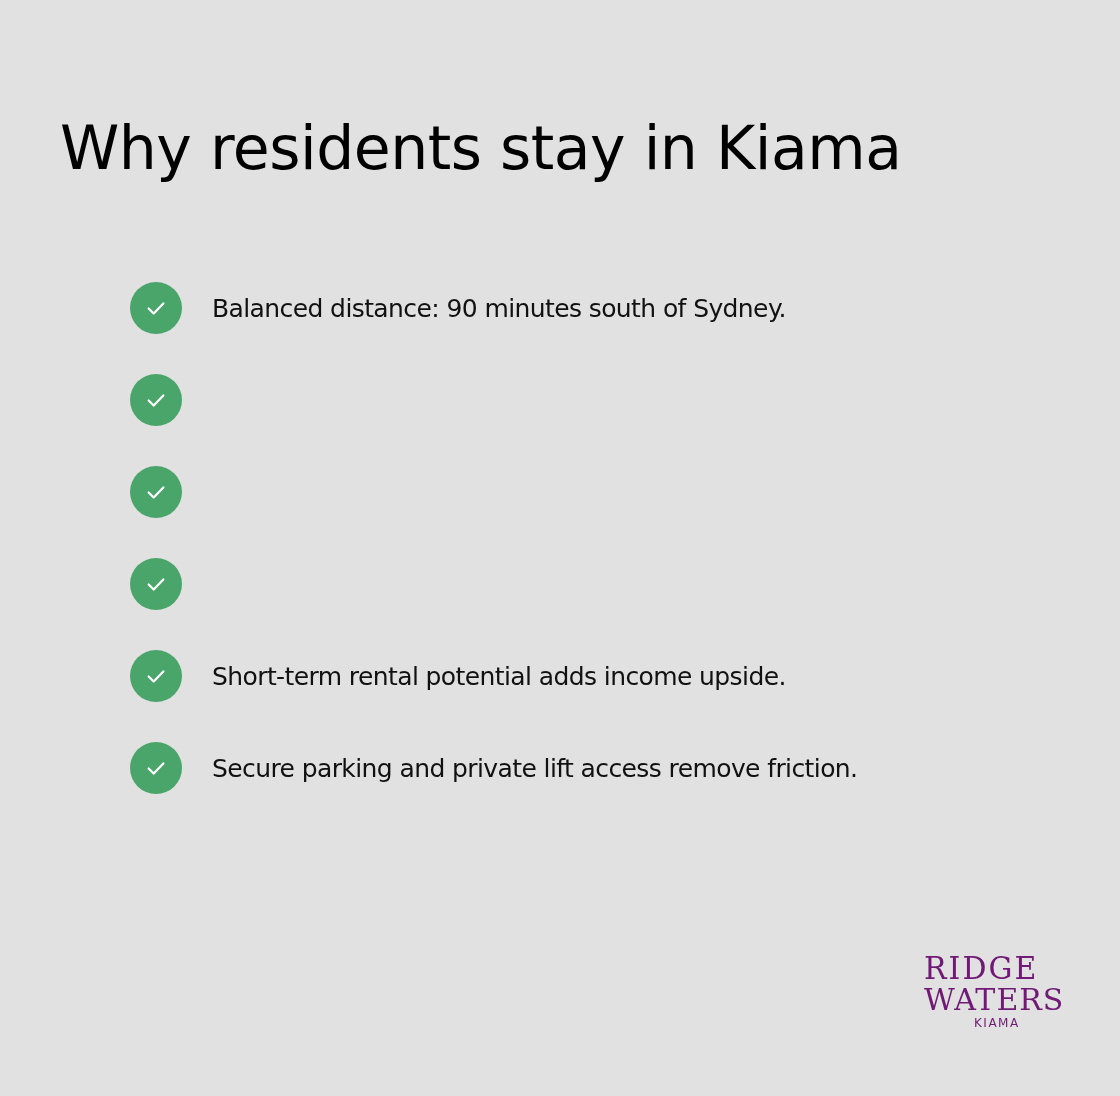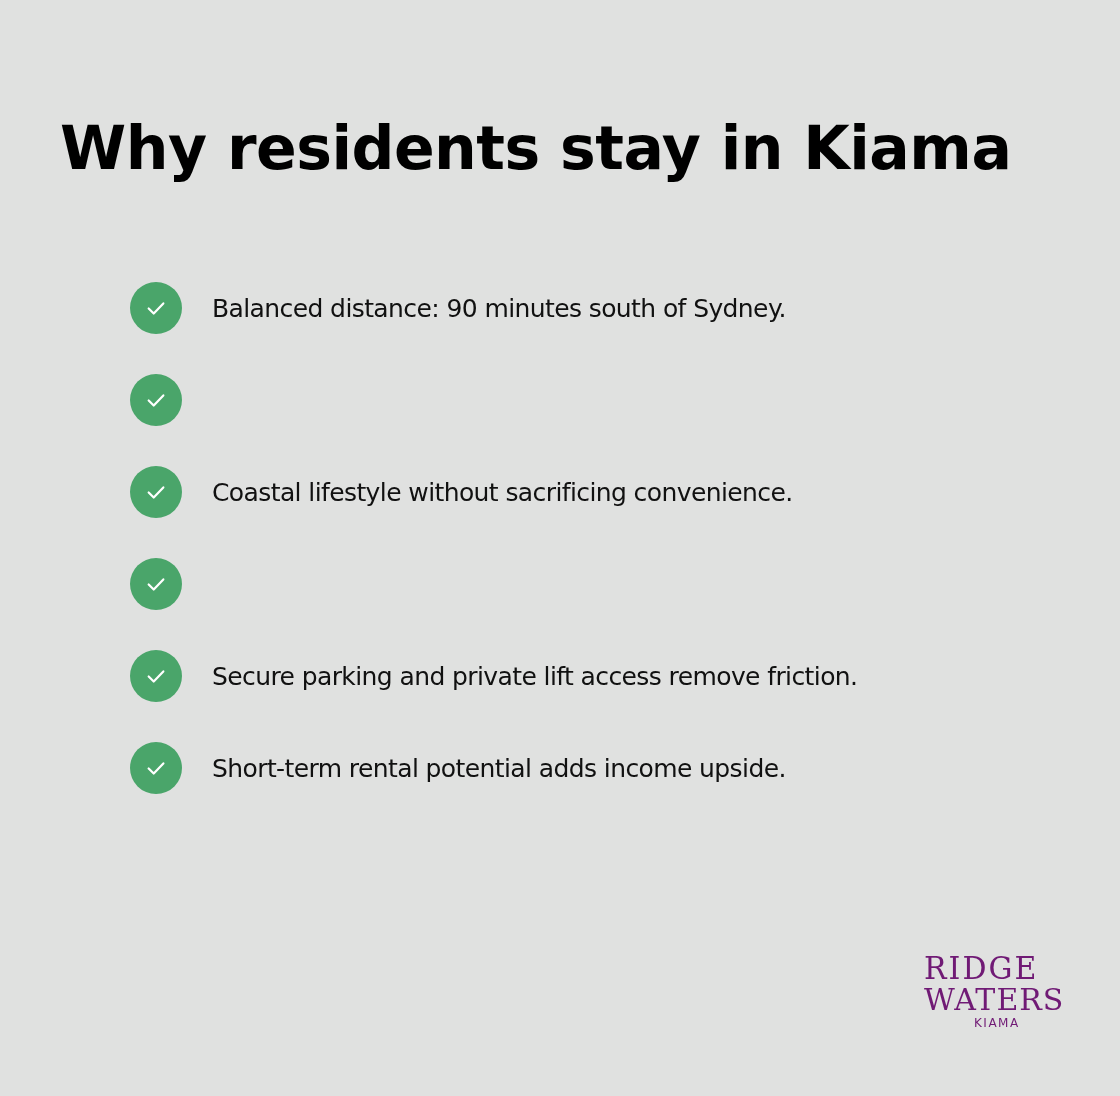--- a/index.html
+++ b/index.html
@@ -12,21 +12,21 @@
       background: #e0e1e0;
       position: relative;
       overflow: hidden;
       font-family: "DejaVu Sans", sans-serif;
     }
     .title {
       position: absolute;
       left: 60px;
       top: 106px;
       font-family: "DejaVu Sans", sans-serif;
-      font-weight: bold;
+      font-weight: normal;
       font-size: 60px;
       letter-spacing: -0.5px;
       color: #000000;
       margin: 0;
       line-height: 84px;
     }
     .list {
       position: absolute;
       left: 130px;
       top: 282px;
@@ -114,44 +114,43 @@
           <path d="M4 12.5 L9.5 18 L20 7" fill="none" stroke="#ffffff" stroke-width="2.4" stroke-linecap="round" stroke-linejoin="round"></path>
         </svg>
     </span>
   </li>
   <li class="item">
     <span class="check">
       <svg viewBox="0 0 24 24">
           <path d="M4 12.5 L9.5 18 L20 7" fill="none" stroke="#ffffff" stroke-width="2.4" stroke-linecap="round" stroke-linejoin="round"></path>
         </svg>
     </span>
-    <span class="label">Coastal lifestyle without sacrificing convenience.</span>
   </li>
   <li class="item">
     <span class="check">
       <svg viewBox="0 0 24 24">
           <path d="M4 12.5 L9.5 18 L20 7" fill="none" stroke="#ffffff" stroke-width="2.4" stroke-linecap="round" stroke-linejoin="round"></path>
         </svg>
     </span>
   </li>
   <li class="item">
     <span class="check">
       <svg viewBox="0 0 24 24">
           <path d="M4 12.5 L9.5 18 L20 7" fill="none" stroke="#ffffff" stroke-width="2.4" stroke-linecap="round" stroke-linejoin="round"></path>
         </svg>
     </span>
-    <span class="label">Secure parking and private lift access remove friction.</span>
+    <span class="label">Short-term rental potential adds income upside.</span>
   </li>
   <li class="item">
     <span class="check">
       <svg viewBox="0 0 24 24">
           <path d="M4 12.5 L9.5 18 L20 7" fill="none" stroke="#ffffff" stroke-width="2.4" stroke-linecap="round" stroke-linejoin="round"></path>
         </svg>
     </span>
-    <span class="label">Short-term rental potential adds income upside.</span>
+    <span class="label">Secure parking and private lift access remove friction.</span>
   </li>
 </ul>
 
 <div class="logo">
   <span class="l1">RIDGE</span>
   <span class="l2">WATERS</span>
   <span class="l3">KIAMA</span>
 </div>
 
 </body></html>

